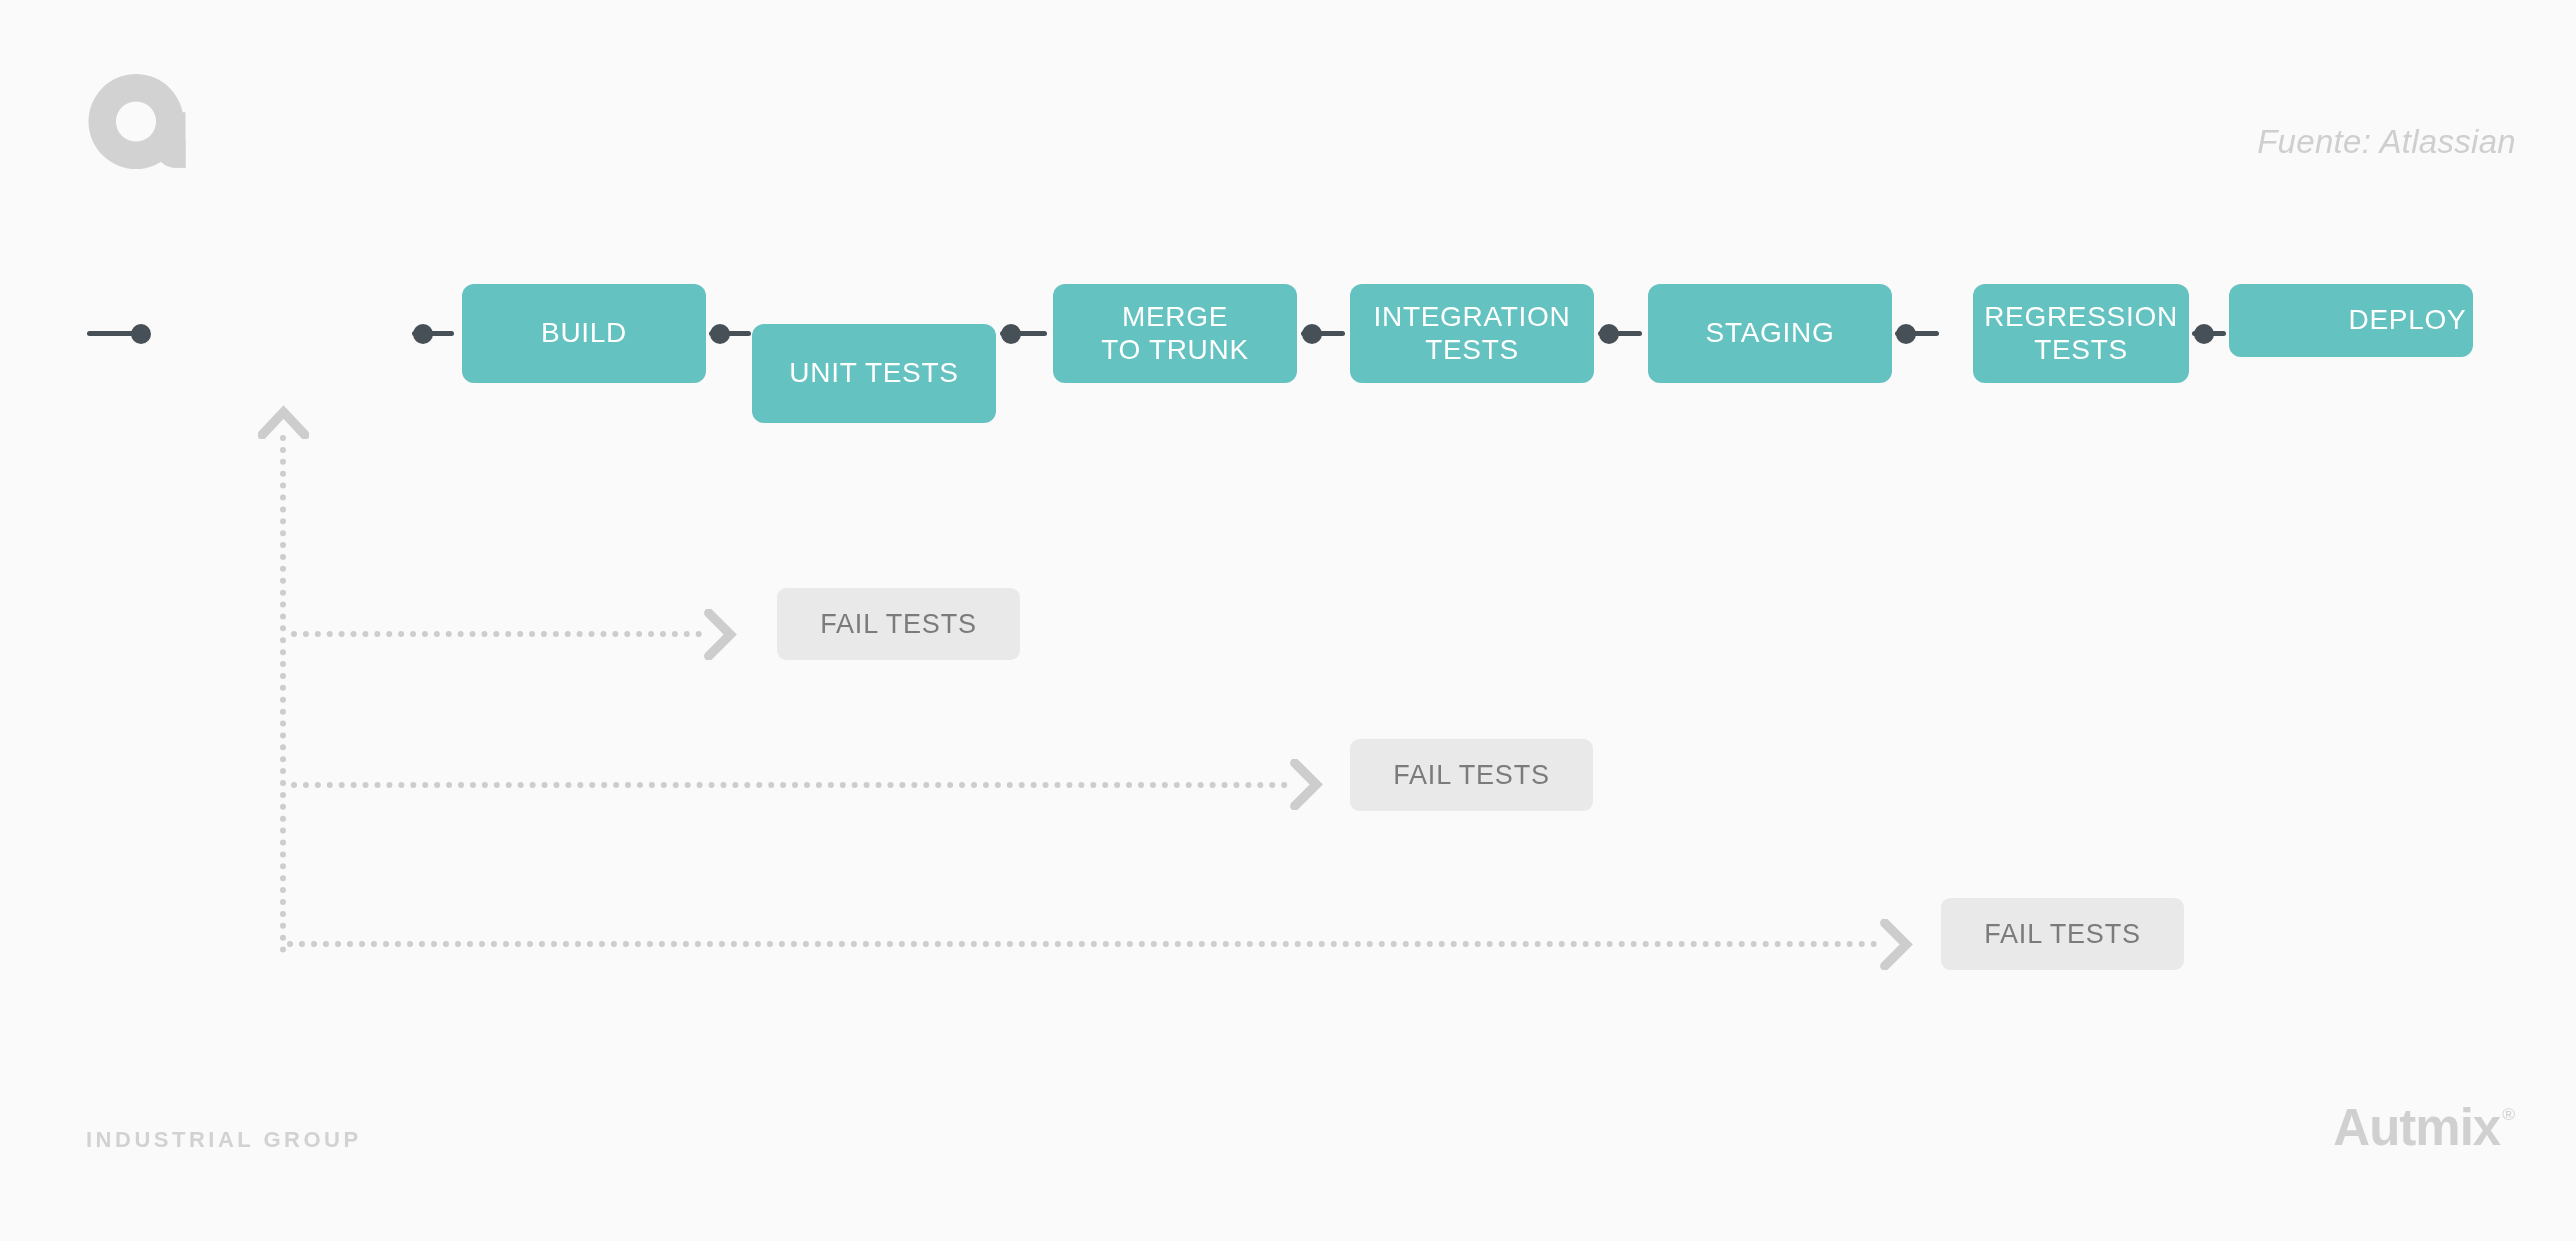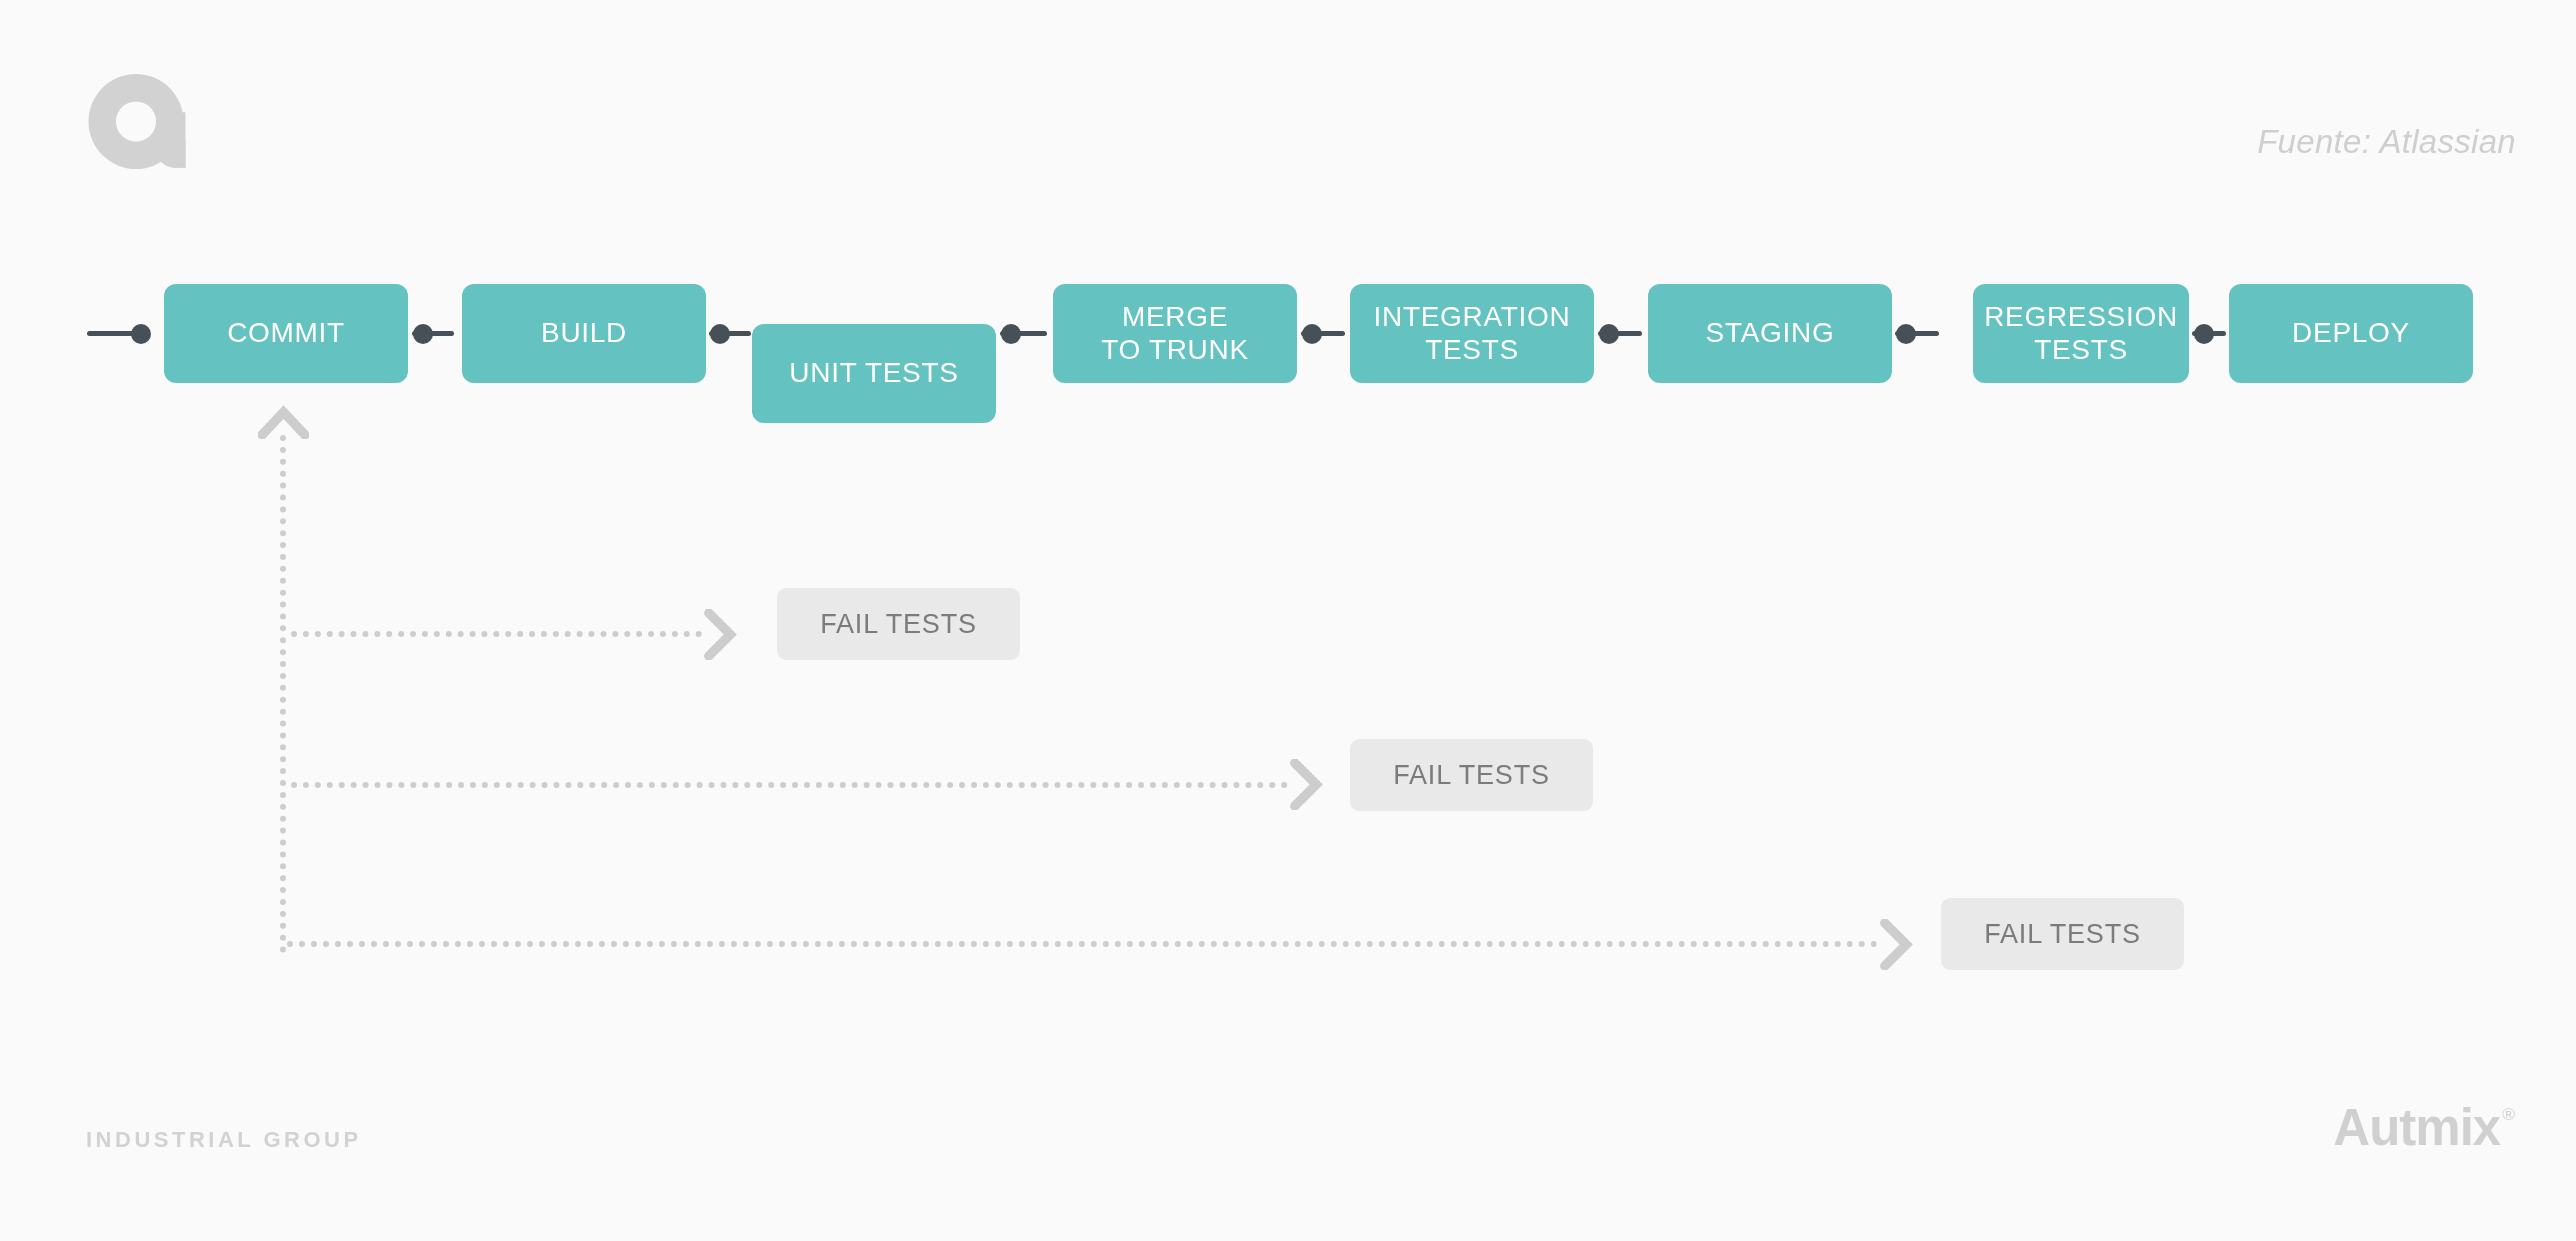--- a/index.html
+++ b/index.html
@@ -153,23 +153,20 @@
       <path d="M76 3 A71 71 0 1 0 76 145 A71 71 0 0 0 147 74 L106 74 A30 30 0 1 1 76 44 Z" fill="#d2d2d2"></path>
       <path d="M106 60 L150 60 L150 143 L134 143 A28 28 0 0 1 106 115 Z" fill="#d2d2d2"></path>
     </svg>
   </div>
 
   <div id="source-note">Fuente: Atlassian</div>
 
   <div class="connector" style="left:87px; top:331px; width:54px;"></div>
   <div class="connector-dot" style="left:131px; top:324px;"></div>
 
-  <div class="stage" style="left:164px; top:284px; width:244px; height:99px;">
-    <span class="stage-label">COMMIT</span>
-  </div>
   <div class="connector" style="left:412px; top:331px; width:42px;"></div>
   <div class="connector-dot" style="left:413px; top:324px;"></div>
 
   <div class="stage" style="left:462px; top:284px; width:244px; height:99px;">
     <span class="stage-label">BUILD</span>
   </div>
   <div class="connector" style="left:709px; top:331px; width:42px;"></div>
   <div class="connector-dot" style="left:710px; top:324px;"></div>
 
   <div class="stage" style="left:752px; top:284px; width:244px; height:99px;margin-top:40px;">
@@ -198,21 +195,21 @@
   <div class="connector" style="left:1895px; top:331px; width:44px;"></div>
   <div class="connector-dot" style="left:1896px; top:324px;"></div>
 
   <div class="stage" style="left:1973px; top:284px; width:216px; height:99px;text-align:center;">
     <span class="stage-label">REGRESSION
 TESTS</span>
   </div>
   <div class="connector" style="left:2192px; top:331px; width:34px;"></div>
   <div class="connector-dot" style="left:2194px; top:324px;"></div>
 
-  <div class="stage" style="left:2229px; top:284px; width:244px; height:99px;">
+  <div class="stage" style="left:2229px; top:284px; width:244px; height:73px;justify-content:flex-end;">
     <span class="stage-label">DEPLOY</span>
   </div>
 
   <div class="chev" style="left:258px; top:404px;">
     <svg width="51" height="35" viewBox="0 0 76 52" aria-hidden="true">
       <path d="M6 46 L38 12 L70 46" fill="none" stroke="#cdcdcd" stroke-width="14" stroke-linecap="round" stroke-linejoin="miter"></path>
     </svg>
   </div>
 
   <div class="dot-v" style="left:280px; top:435px; height:518px;"></div>

